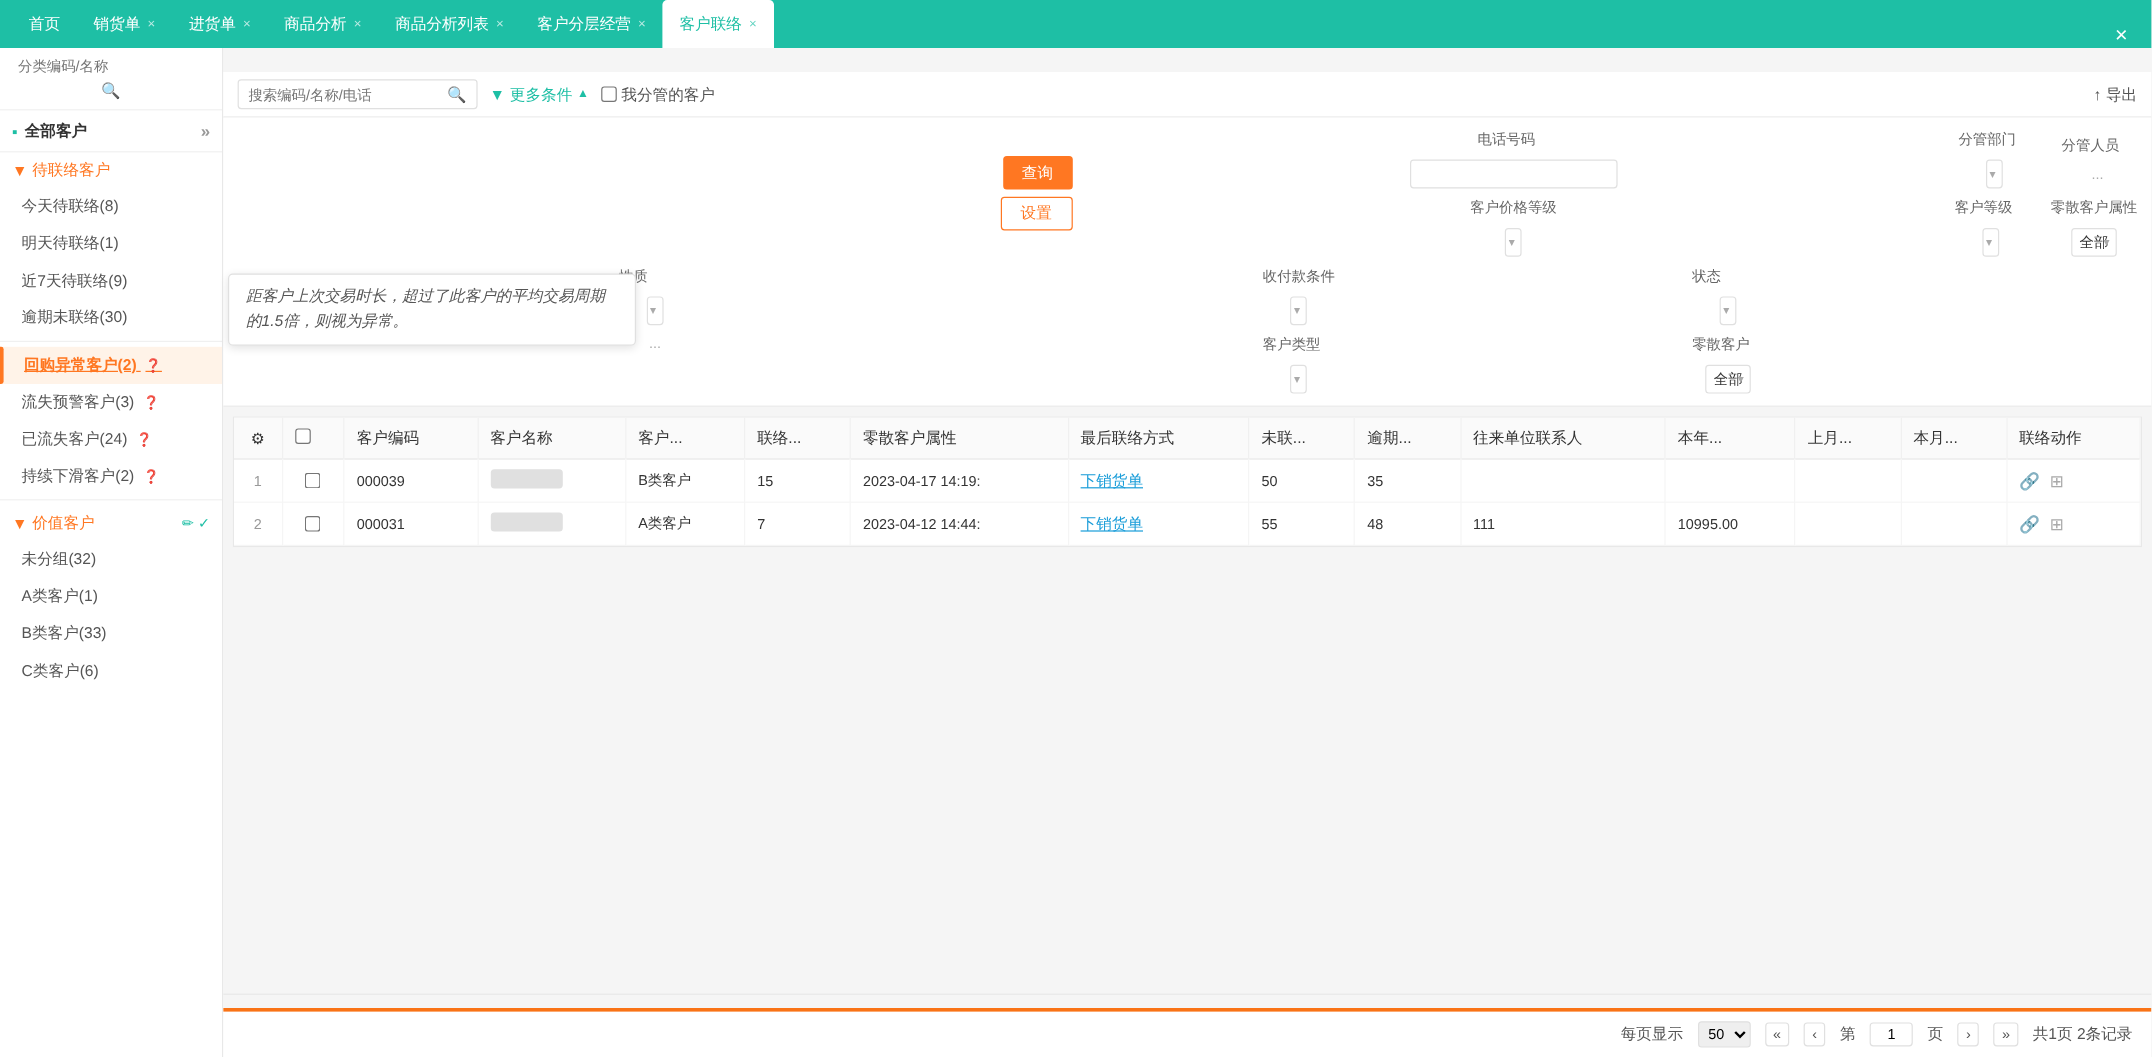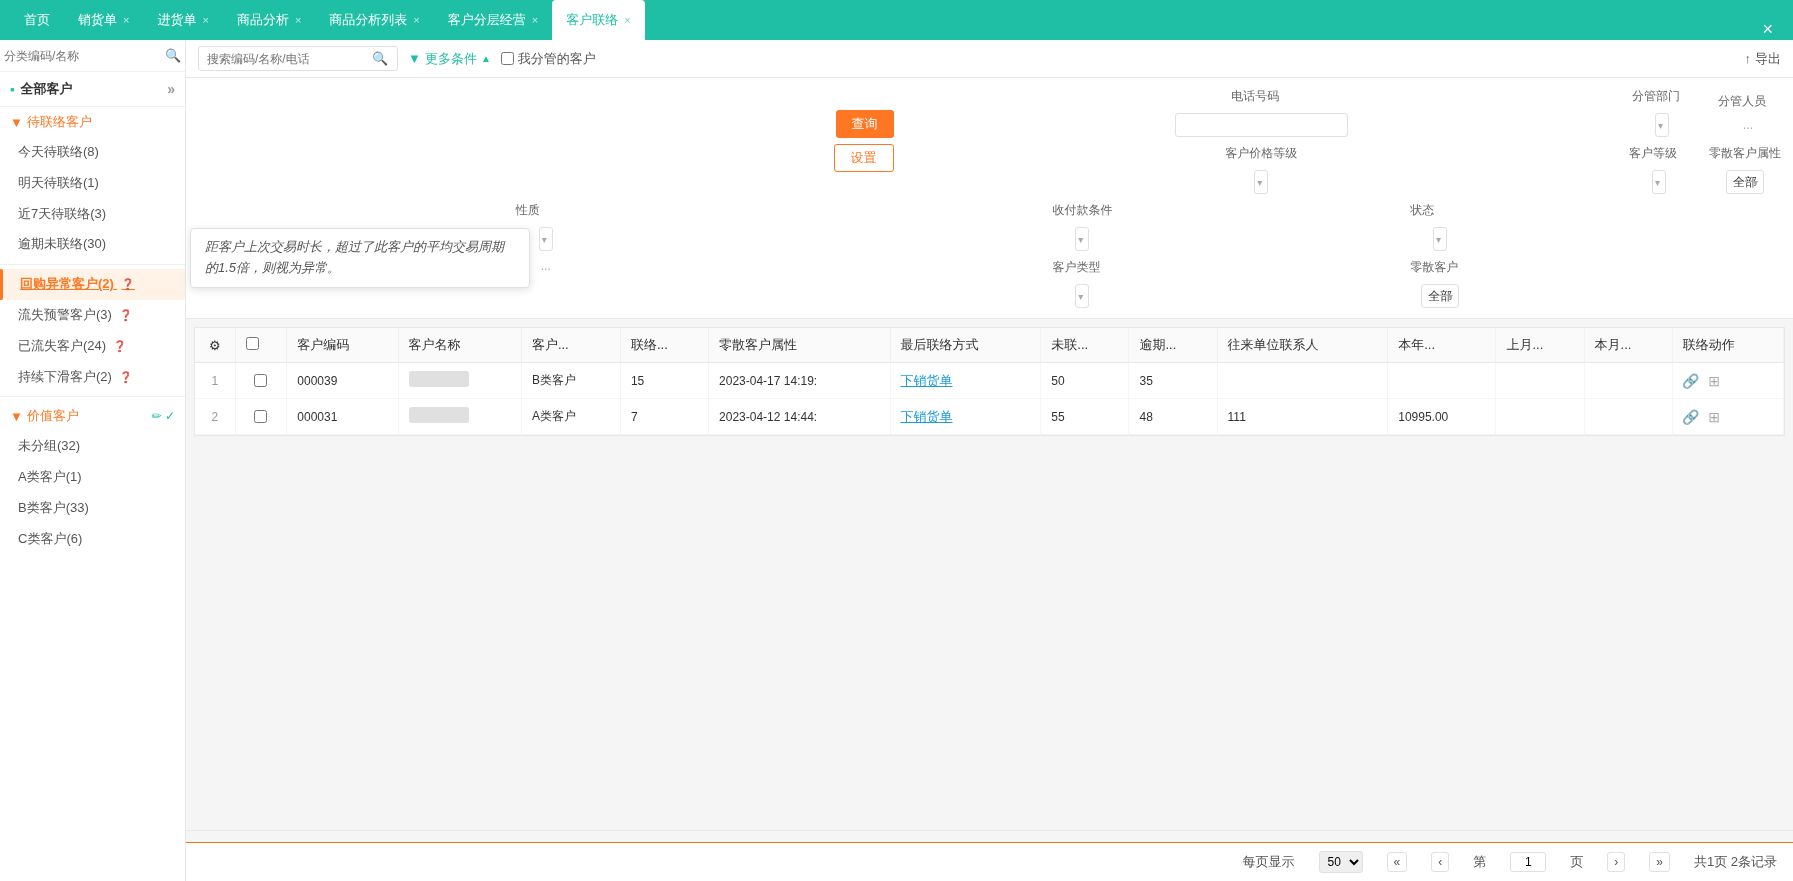--- a/index.html
+++ b/index.html
@@ -58,20 +58,21 @@
       flex-direction: column;
       overflow-y: auto;
       flex-shrink: 0;
     }
     .sidebar-search {
       display: flex;
       align-items: center;
       padding: 8px 4px;
       border-bottom: 1px solid #f0f0f0;
       gap: 6px;
+      flex-direction: column;
     }
     .sidebar-search input {
       border: none;
       outline: none;
       font-size: 12px;
       color: #666;
       flex: 1;
       background: transparent;
     }
     .sidebar-section-header {
@@ -114,20 +115,21 @@
     }
     .sidebar-divider { height: 1px; background: #f0f0f0; margin: 4px 0; }
 
     
     .content-area {
       flex: 1;
       display: flex;
       flex-direction: column;
       overflow: hidden;
       background: #f5f5f5;
+      margin-top: 20px;
     }
 
     
     .filter-bar {
       background: #fff;
       padding: 6px 12px;
       display: flex;
       align-items: center;
       gap: 10px;
       border-bottom: 1px solid #e8e8e8;
@@ -277,22 +279,22 @@
     .action-icons { display: flex; gap: 8px; }
     .action-icon { cursor: pointer; color: #aaa; font-size: 14px; }
 
     
     .pagination {
       background: #fff;
       padding: 8px 16px;
       display: flex;
       align-items: center;
       justify-content: flex-end;
-      gap: 24px;
-      border-top: 1px solid #f97316;
+      gap: 12px;
+      border-top: 3px solid #f97316;
       font-size: 12px;
       color: #555;
     }
     .pagination select {
       border: 1px solid #e0e0e0;
       border-radius: 3px;
       padding: 2px 4px;
       font-size: 12px;
       outline: none;
     }
@@ -419,21 +421,21 @@
       <span>待联络客户</span>
     </div>
 
     <div class="sidebar-item">
       <span>今天待联络(8)</span>
     </div>
     <div class="sidebar-item">
       <span>明天待联络(1)</span>
     </div>
     <div class="sidebar-item">
-      <span>近7天待联络(3)</span>
+      <span>近7天待联络(9)</span>
     </div>
     <div class="sidebar-item">
       <span>逾期未联络(30)</span>
     </div>
 
     <div class="sidebar-divider"></div>
 
     <div class="sidebar-item active sidebar-item-with-bar" style="background:#fff3e8;color:#ff7722;font-weight:bold;position:relative;">
       <div class="sidebar-orange-bar"></div>
       <span>回购异常客户(2)</span>

